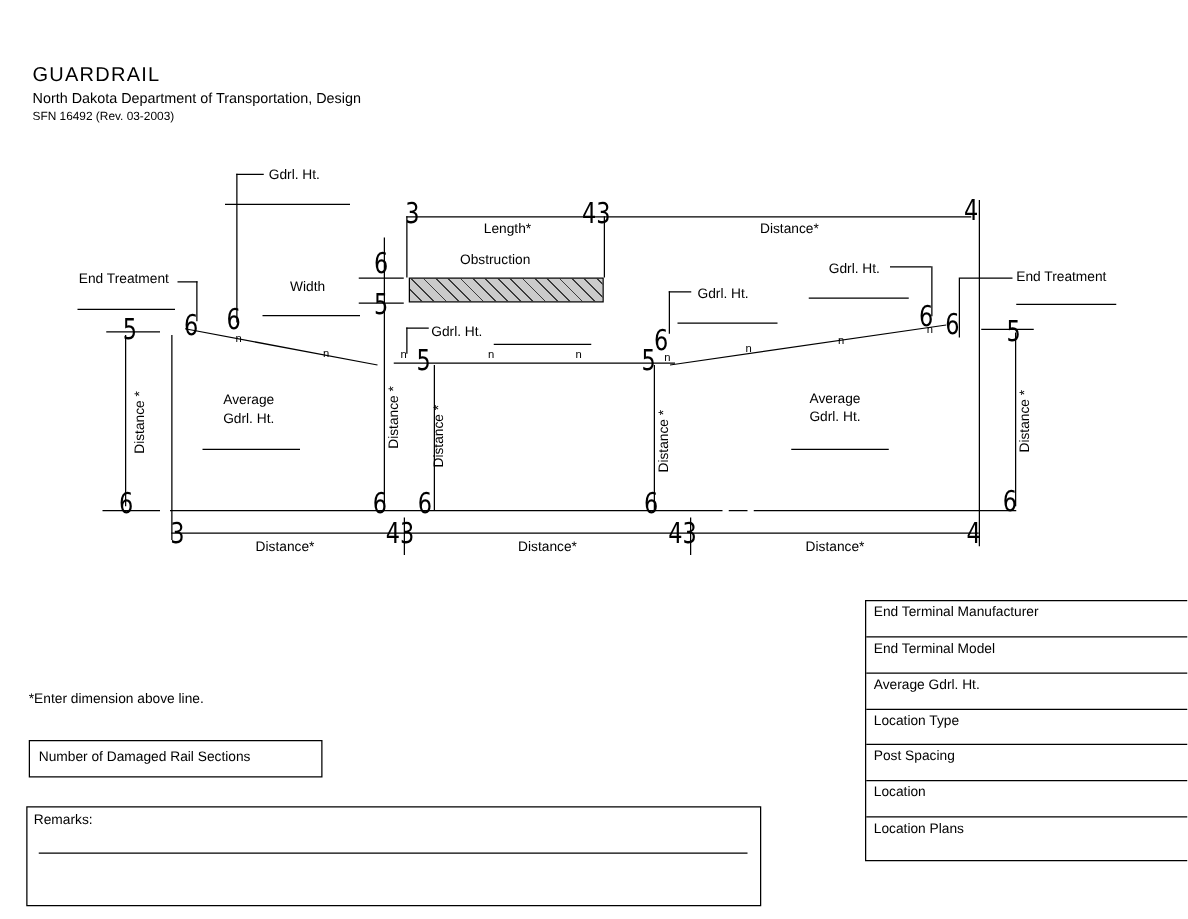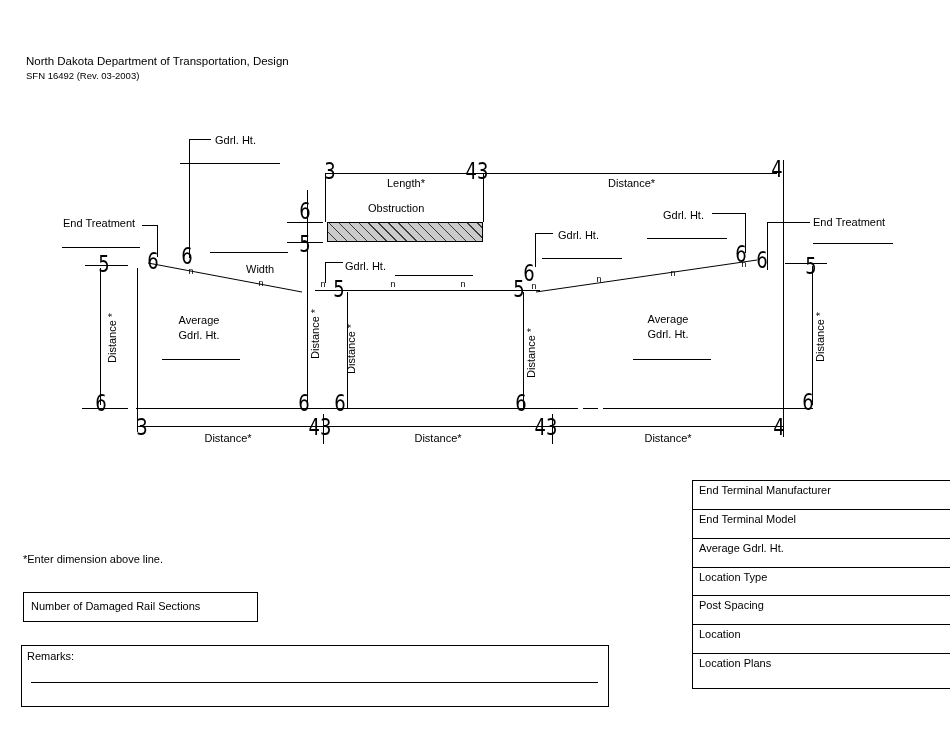--- a/index.html
+++ b/index.html
@@ -27,38 +27,39 @@
          border:1px solid #000;box-sizing:border-box;
          background:repeating-linear-gradient(45deg,#cbcbcb 0px,#cbcbcb 6px,#3a3a3a 6px,#3a3a3a 7px);}
   svg.slants{position:absolute;left:0;top:0;pointer-events:none;}
   
   .footnote{position:absolute;left:23px;top:553px;font-size:11px;text-align:right;}
   
   .dmgbox{position:absolute;left:23px;top:592px;width:235px;height:30px;
           border:1.5px solid #000;box-sizing:border-box;}
   .dmgbox span{position:absolute;left:7px;top:7px;font-size:11px;}
   
-  .rembox{position:absolute;left:21px;top:645px;width:588px;height:62px;
+  .rembox{position:absolute;left:21px;top:645px;width:588px;height:80px;
           border:1.5px solid #000;box-sizing:border-box;}
   .rembox .remlabel{position:absolute;left:5px;top:4px;font-size:11px;}
   .rembox .remline{position:absolute;left:9px;top:36px;width:567px;height:1px;background:#000;}
   
   .stable{position:absolute;left:692px;top:480px;width:265px;
           border:1.5px solid #000;box-sizing:border-box;}
   .trow{position:relative;height:29px;border-bottom:1px solid #000;box-sizing:border-box;}
   .trow:nth-child(4){height:28px;}
   .trow:last-child{height:34px;border-bottom:none;}
   .trow-label{position:absolute;left:6px;top:3px;font-size:11px;}
 </style>
 </head>
 <body>
 
 <div class="page">
 
   <div class="hdr">
+    <div class="title">GUARDRAIL</div>
     <div class="subtitle">North Dakota Department of Transportation, Design</div>
     <div class="formno">SFN 16492 (Rev. 03-2003)</div>
   </div>
 
   <div id="diagram">
     <div class="hatch"></div>
     <svg class="slants" width="950" height="735">
       <line x1="148" y1="263" x2="302" y2="292" stroke="#000" stroke-width="1"></line>
       <line x1="536" y1="292" x2="757" y2="260" stroke="#000" stroke-width="1"></line>
     </svg>
@@ -103,21 +104,21 @@
         <div class="vl" style="left: 745px; top: 213px; height: 40px;"></div>
         <div class="vl" style="left: 767px; top: 222px; height: 48px;"></div>
         <div class="vl" style="left: 783px; top: 160px; height: 277px;"></div>
         <div class="vl" style="left: 812px; top: 266px; height: 139px;"></div>
         <div class="vl" style="left: 323px; top: 414px; height: 30px;"></div>
         <div class="vl" style="left: 552px; top: 414px; height: 30px;"></div>
       </div>
     <div id="labels-layer">
         <span class="dlabel" style="left: 215px; top: 133px;">Gdrl. Ht.</span>
         <span class="dlabel" style="left: 63px; top: 216px;">End Treatment</span>
-        <span class="dlabel" style="left: 246px; top: 223px; margin-top: 39px;">Width</span>
+        <span class="dlabel" style="left: 232px; top: 223px;">Width</span>
         <span class="dlabel" style="left: 387px; top: 176px;">Length*</span>
         <span class="dlabel" style="left: 368px; top: 201px;">Obstruction</span>
         <span class="dlabel" style="left: 608px; top: 176px;">Distance*</span>
         <span class="dlabel" style="left: 345px; top: 259px;">Gdrl. Ht.</span>
         <span class="dlabel" style="left: 558px; top: 228px;">Gdrl. Ht.</span>
         <span class="dlabel" style="left: 663px; top: 208px;">Gdrl. Ht.</span>
         <span class="dlabel" style="left: 813px; top: 215px;">End Treatment</span>
         <span class="dlabel" style="left: 159px; top: 313px; width: 80px; text-align: center;">Average
 Gdrl. Ht.</span>
         <span class="dlabel" style="left: 628px; top: 312px; width: 80px; text-align: center;">Average

